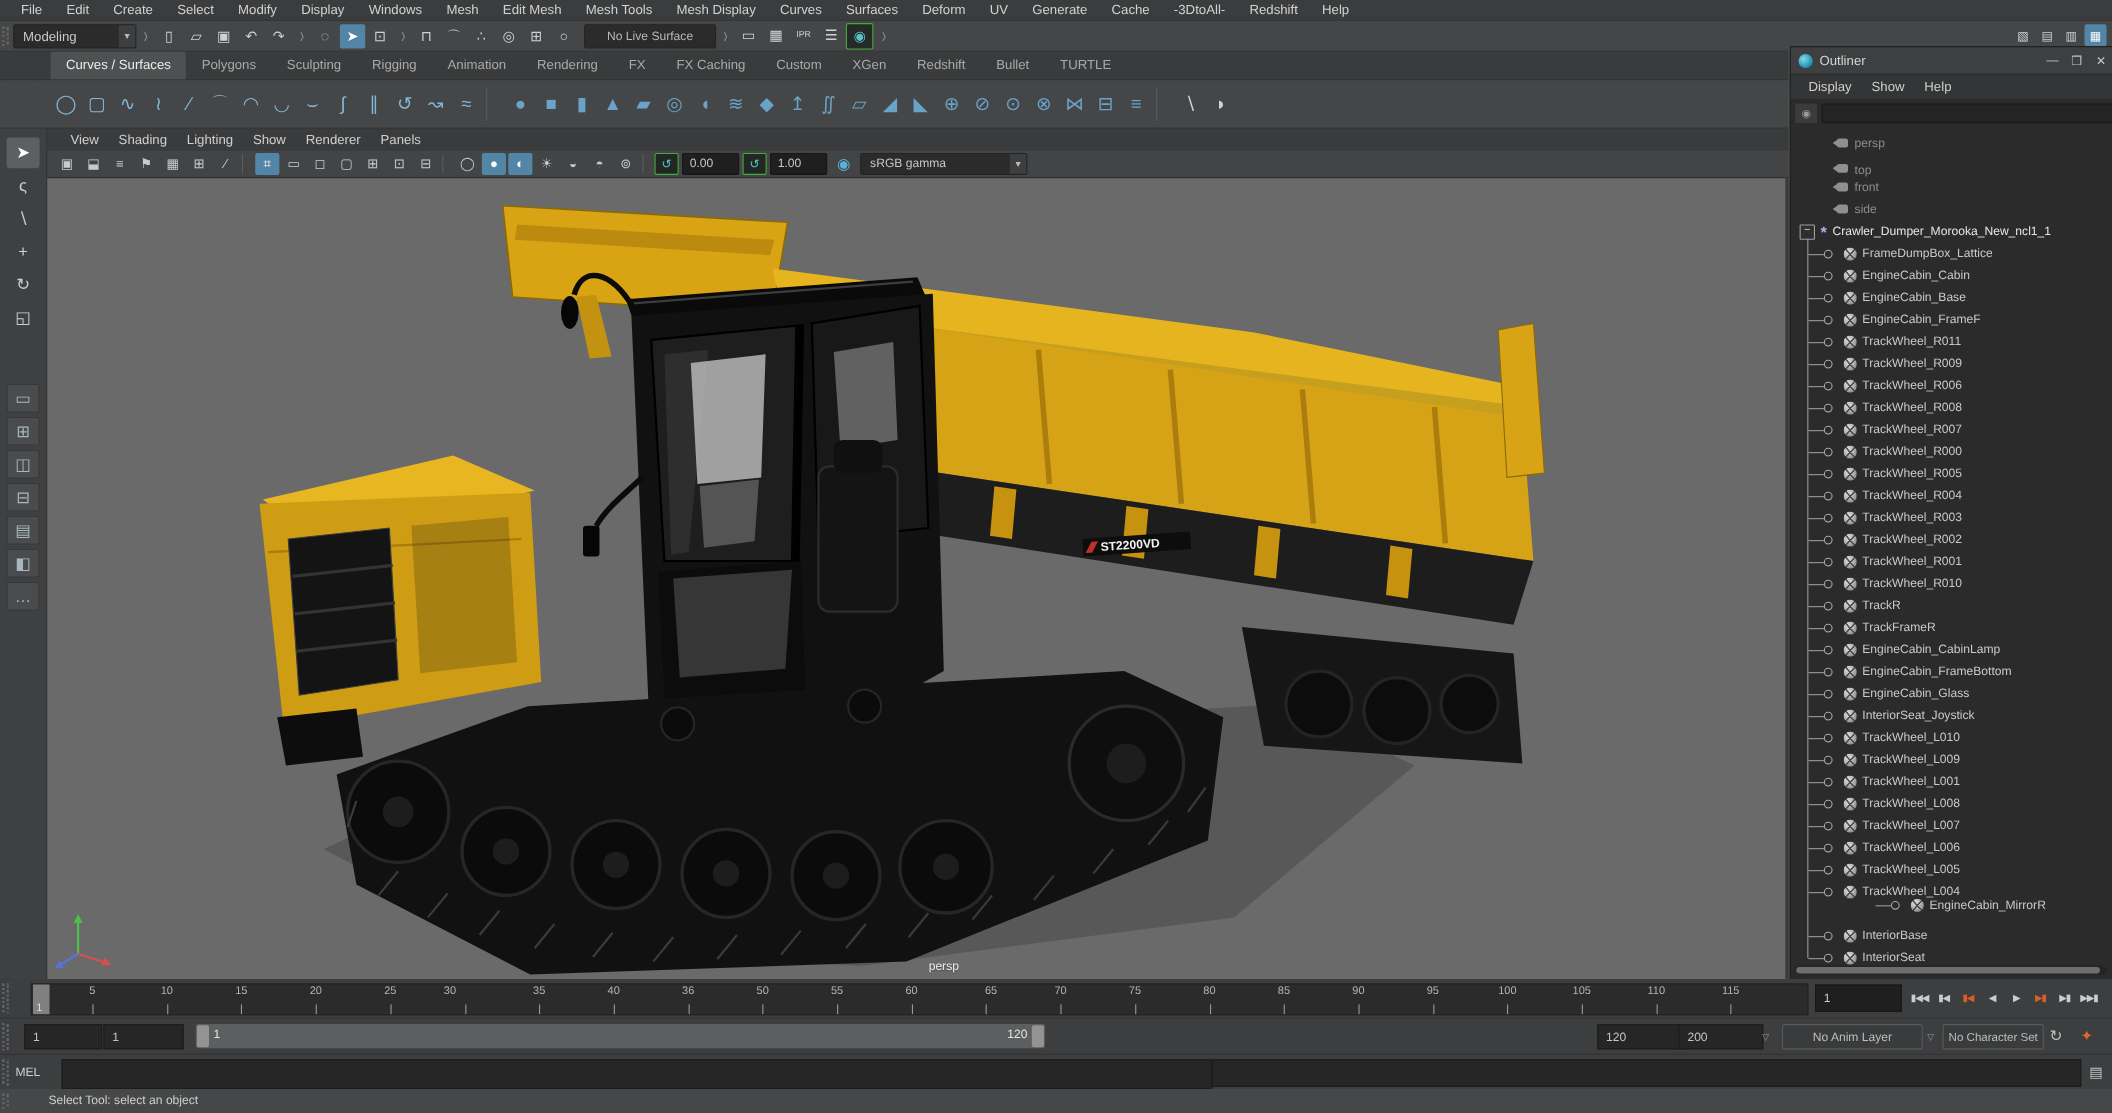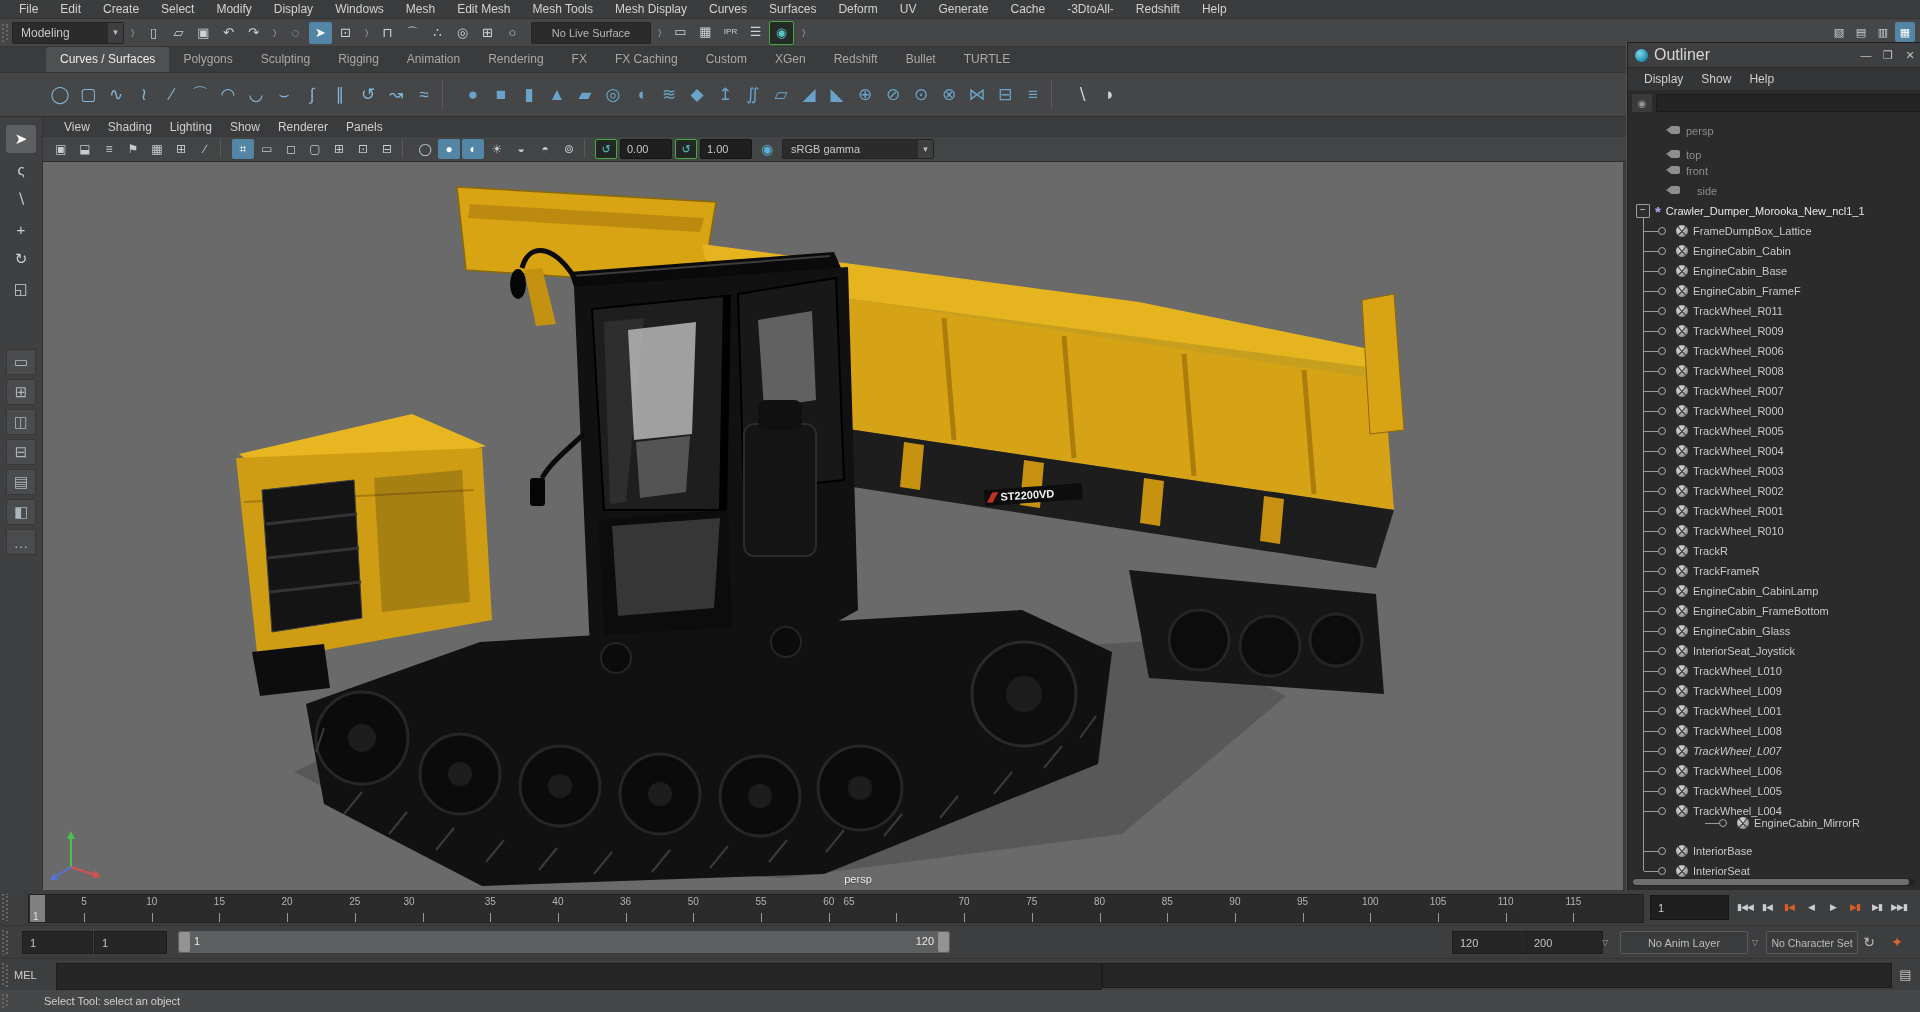--- a/index.html
+++ b/index.html
@@ -56,21 +56,21 @@
   .vp-sep{width:7px;height:18px;border-left:1px solid #5a5a5a;margin:0 3px;}
   .vp-field{width:44px;height:18px;background:#1f1f1f;border:1px solid #161616;color:#c8c8c8;font-size:11px;display:flex;align-items:center;padding-left:6px;border-radius:2px;margin:0 3px;}
   .vp-green{width:20px;height:18px;border:1px solid #3fae3b;background:#232723;color:#58c3c9;font-size:11px;display:flex;align-items:center;justify-content:center;border-radius:2px;}
   #vt-dd{width:150px;height:18px;margin-left:3px;}
   #vp-canvas{position:absolute;left:0;top:44px;width:1580px;height:729px;background:#6a6a6a;overflow:hidden;border-top:1px solid #2c2c2c;}
   #persp-label{position:absolute;left:770px;bottom:6px;width:90px;text-align:center;font-size:11px;color:#efefef;text-shadow:0 1px 1px rgba(0,0,0,.4);}
   #axis-gizmo{position:absolute;left:6px;bottom:8px;}
   
   #outliner{left:1627px;top:42px;width:293px;height:848px;background:#2b2b2b;border:1px solid #1f1f1f;box-shadow:-1px 0 0 #555;}
   #outliner-titlebar{position:absolute;left:0;top:0;width:100%;height:24px;background:#3e3f40;display:flex;align-items:center;border-bottom:1px solid #2a2a2a;}
-  #outliner-title{font-size:16px;color:#d5d5d5;margin-left:6px;}
+  #outliner-title{font-size:12px;color:#d5d5d5;margin-left:6px;}
   .win-btn{width:22px;height:18px;display:flex;align-items:center;justify-content:center;color:#c2c2c2;font-size:11px;}
   #outliner-win-icon{width:13px;height:13px;margin-left:7px;border-radius:50%;background:radial-gradient(circle at 35% 35%,#7fd8e8,#1e8fae 70%);}
   #outliner-menus{position:absolute;left:0;top:25px;width:100%;height:22px;display:flex;align-items:center;padding-left:8px;gap:2px;background:#343536;}
   #outliner-menus .menu-item{font-size:12px;color:#cfcfcf;padding:0 8px;}
   #outliner-search-row{position:absolute;left:0;top:48px;width:100%;height:24px;display:flex;align-items:center;padding:0 3px;}
   #outliner-filter-btn{width:20px;height:18px;background:#3a3b3c;border:1px solid #2a2a2a;color:#9a9a9a;font-size:10px;display:flex;align-items:center;justify-content:center;border-radius:2px;}
   #outliner-search{flex:1;height:16px;margin-left:3px;background:#242424;border:1px solid #1a1a1a;border-radius:2px;color:#bbb;font-size:11px;padding:0 4px;}
   #outliner-list{position:absolute;left:0;top:78px;width:100%;height:762px;}
   .ol-row{position:absolute;left:0;width:100%;height:20px;display:flex;align-items:center;font-size:11px;color:#c9c9c9;}
   .ol-row.dim{color:#8d8d8d;}
@@ -493,21 +493,21 @@
           </svg></span>
         <span class="lbl">top</span>
       </div>
       <div class="ol-row dim" style="top: 40px;">
         <span style="margin-left: 38px;"><svg width="15" height="10" viewBox="0 0 15 10">
             <rect x="4" y="1" width="10" height="8" rx="2" fill="#8f8f8f"></rect>
             <polygon points="0,5 5,1.5 5,8.5" fill="#8f8f8f"></polygon>
           </svg></span>
         <span class="lbl">front</span>
       </div>
-      <div class="ol-row dim" style="top: 60px; gap: 11px;">
+      <div class="ol-row dim" style="top: 60px;">
         <span style="margin-left: 38px;"><svg width="15" height="10" viewBox="0 0 15 10">
             <rect x="4" y="1" width="10" height="8" rx="2" fill="#8f8f8f"></rect>
             <polygon points="0,5 5,1.5 5,8.5" fill="#8f8f8f"></polygon>
           </svg></span>
         <span class="lbl">side</span>
       </div>
       <div class="ol-row" style="top: 80px; color: rgb(230, 230, 230);">
         <span class="expander" style="margin-left: 8px;">−</span>
         <span class="root-ast">*</span>
         <span class="lbl">Crawler_Dumper_Morooka_New_ncl1_1</span>
@@ -662,21 +662,21 @@
         <span class="tree-circle"></span>
         <span class="mesh-ico" style="margin-left: 10px;"></span>
         <span class="lbl">TrackWheel_L001</span>
       </div>
       <div class="ol-row" style="top: 600px;">
         <span class="tree-h" style="width: 14px; margin-left: 16px;"></span>
         <span class="tree-circle"></span>
         <span class="mesh-ico" style="margin-left: 10px;"></span>
         <span class="lbl">TrackWheel_L008</span>
       </div>
-      <div class="ol-row" style="top: 620px; font-style: italic;">
+      <div class="ol-row" style="top: 620px;">
         <span class="tree-h" style="width: 14px; margin-left: 16px;"></span>
         <span class="tree-circle"></span>
         <span class="mesh-ico" style="margin-left: 10px;"></span>
         <span class="lbl">TrackWheel_L007</span>
       </div>
       <div class="ol-row" style="top: 640px;">
         <span class="tree-h" style="width: 14px; margin-left: 16px;"></span>
         <span class="tree-circle"></span>
         <span class="mesh-ico" style="margin-left: 10px;"></span>
         <span class="lbl">TrackWheel_L006</span>
@@ -741,21 +741,21 @@
       <div class="tick-label" style="left: 528.9px;">40</div>
       <div class="tick" style="left: 596.6px;"></div>
       <div class="tick-label" style="left: 596.6px;">36</div>
       <div class="tick" style="left: 664.3px;"></div>
       <div class="tick-label" style="left: 664.3px;">50</div>
       <div class="tick" style="left: 732px;"></div>
       <div class="tick-label" style="left: 732px;">55</div>
       <div class="tick" style="left: 799.7px;"></div>
       <div class="tick-label" style="left: 799.7px;">60</div>
       <div class="tick" style="left: 867.4px;"></div>
-      <div class="tick-label" style="left: 820px;">65</div>
+      <div class="tick-label" style="left: 872px;">65</div>
       <div class="tick" style="left: 935.1px;"></div>
       <div class="tick-label" style="left: 935.1px;">70</div>
       <div class="tick" style="left: 1002.8px;"></div>
       <div class="tick-label" style="left: 1002.8px;">75</div>
       <div class="tick" style="left: 1070.5px;"></div>
       <div class="tick-label" style="left: 1070.5px;">80</div>
       <div class="tick" style="left: 1138.2px;"></div>
       <div class="tick-label" style="left: 1138.2px;">85</div>
       <div class="tick" style="left: 1205.9px;"></div>
       <div class="tick-label" style="left: 1205.9px;">90</div>

